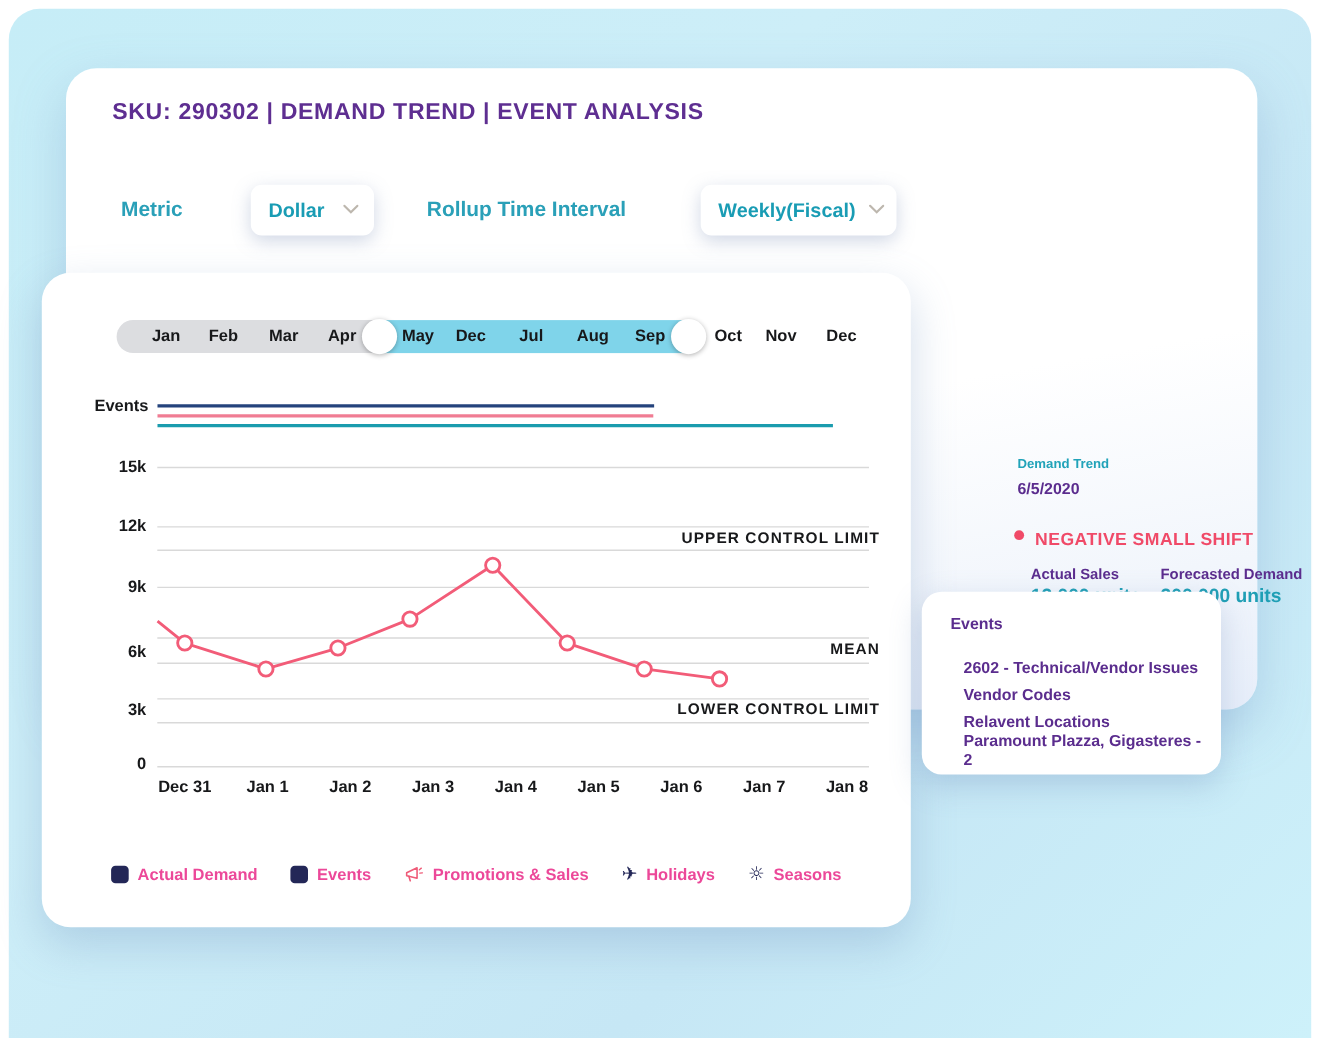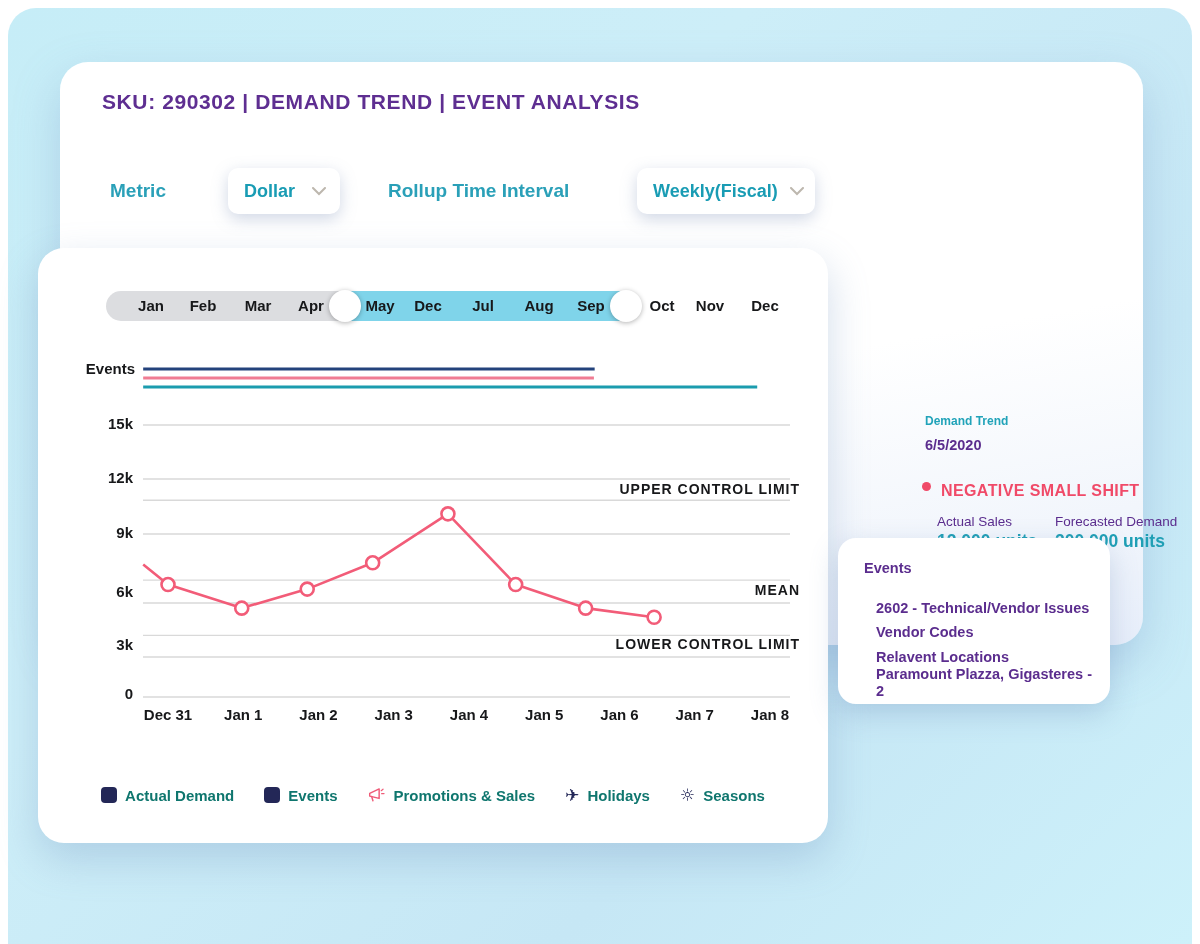--- a/index.html
+++ b/index.html
@@ -41,34 +41,34 @@
   svg text { font-family:"Liberation Sans", sans-serif; }
   .ylab { font-size:15px; font-weight:700; fill:#17181a; }
   .xlab { font-size:15px; font-weight:700; fill:#17181a; }
   .reflab { font-size:14px; font-weight:700; letter-spacing:1px; fill:#17181a; }
   .evlab { font-size:15px; font-weight:700; fill:#17181a; }
 
   
   .legend { position:absolute; left:0; top:538px; width:790px; display:flex;
     justify-content:center; align-items:center; gap:30px; }
   .leg-item { display:flex; align-items:center; gap:8px; cursor:pointer; }
-  .leg-item .lbl { font-size:15px; font-weight:700; color:#0f766e; }
+  .leg-item .lbl { font-size:15px; font-weight:700; color:#ec4899; }
   .swatch { width:16px; height:16px; border-radius:4px; background:#232757; }
   .glyph { font-family:"DejaVu Sans", sans-serif; font-size:17px; color:#232757; line-height:1; }
 
   
   .demand-panel { position:absolute; left:860px; top:348px; width:285px; height:150px; z-index:2; }
   .dp-title { position:absolute; left:5px; top:4px; font-size:12px; font-weight:700; color:#21a3b9; }
   .dp-date { position:absolute; left:5px; top:27px; font-size:14.5px; font-weight:700; color:#5b2d8e; }
   .dp-status { position:absolute; left:2px; top:72px; display:flex; align-items:flex-start; gap:10px; }
   .dot { width:9px; height:9px; border-radius:50%; background:#f04a68; }
   .dp-status .txt { font-size:16px; font-weight:700; letter-spacing:.4px; color:#f04a68; }
   .dp-col1 { position:absolute; left:17px; top:104px; }
   .dp-col2 { position:absolute; left:135px; top:104px; }
-  .col-lbl { font-size:13.5px; font-weight:400; color:#5b2d8e; }
+  .col-lbl { font-size:13.5px; font-weight:700; color:#5b2d8e; }
   .col-val { font-size:17.5px; font-weight:700; color:#1f9fb5; margin-top:2px; }
 
   
   .events-card { position:absolute; left:838px; top:538px; width:272px; height:166px;
     border-radius:18px; background:#ffffff; box-shadow:0 10px 28px rgba(110,140,185,.30); z-index:4; }
   .ec-title { position:absolute; left:26px; top:22px; font-size:14.5px; font-weight:700; color:#5b2d8e; }
   .ec-lines { position:absolute; left:38px; top:62px; width:220px; }
   .ec-line { font-size:14.5px; font-weight:700; color:#5b2d8e; line-height:1.15; }
   .ec-l1 { margin-bottom:7px; } .ec-l2 { margin-bottom:9px; }
 </style>

